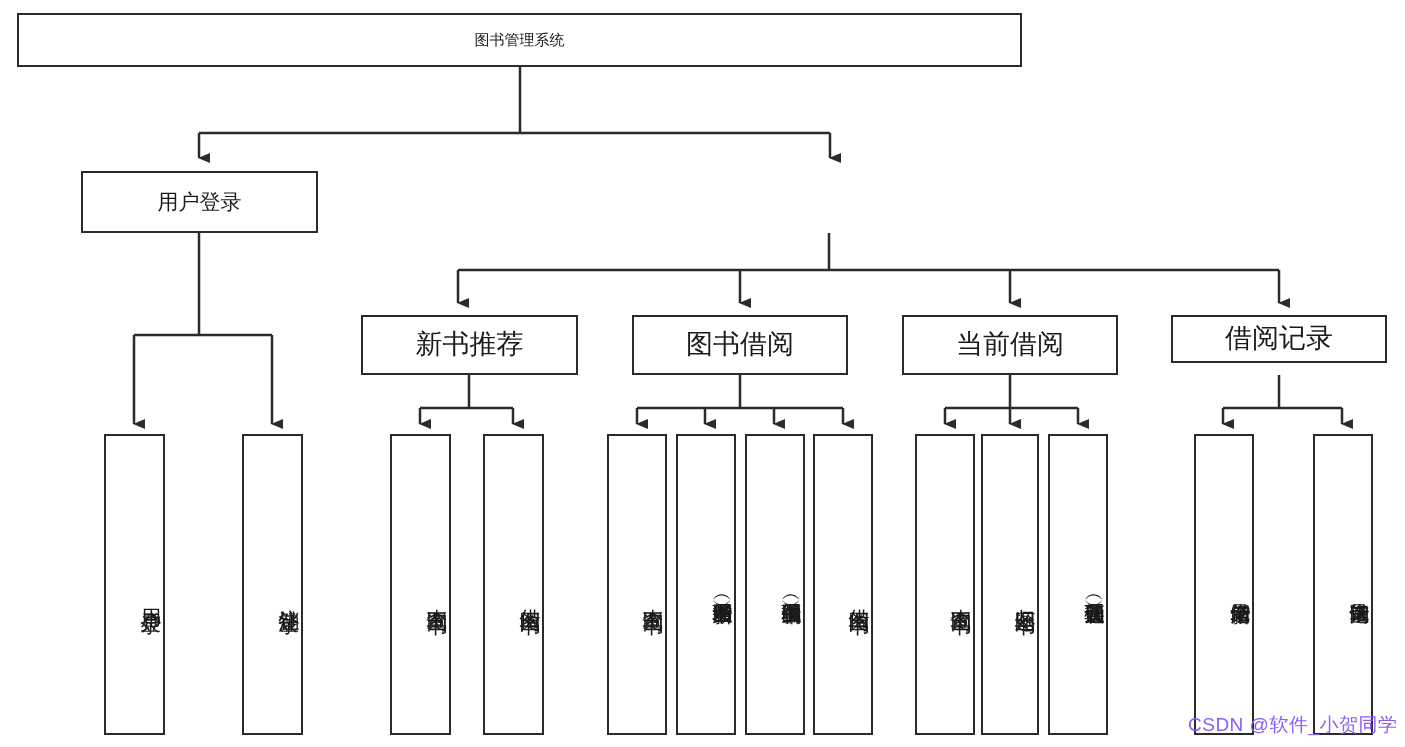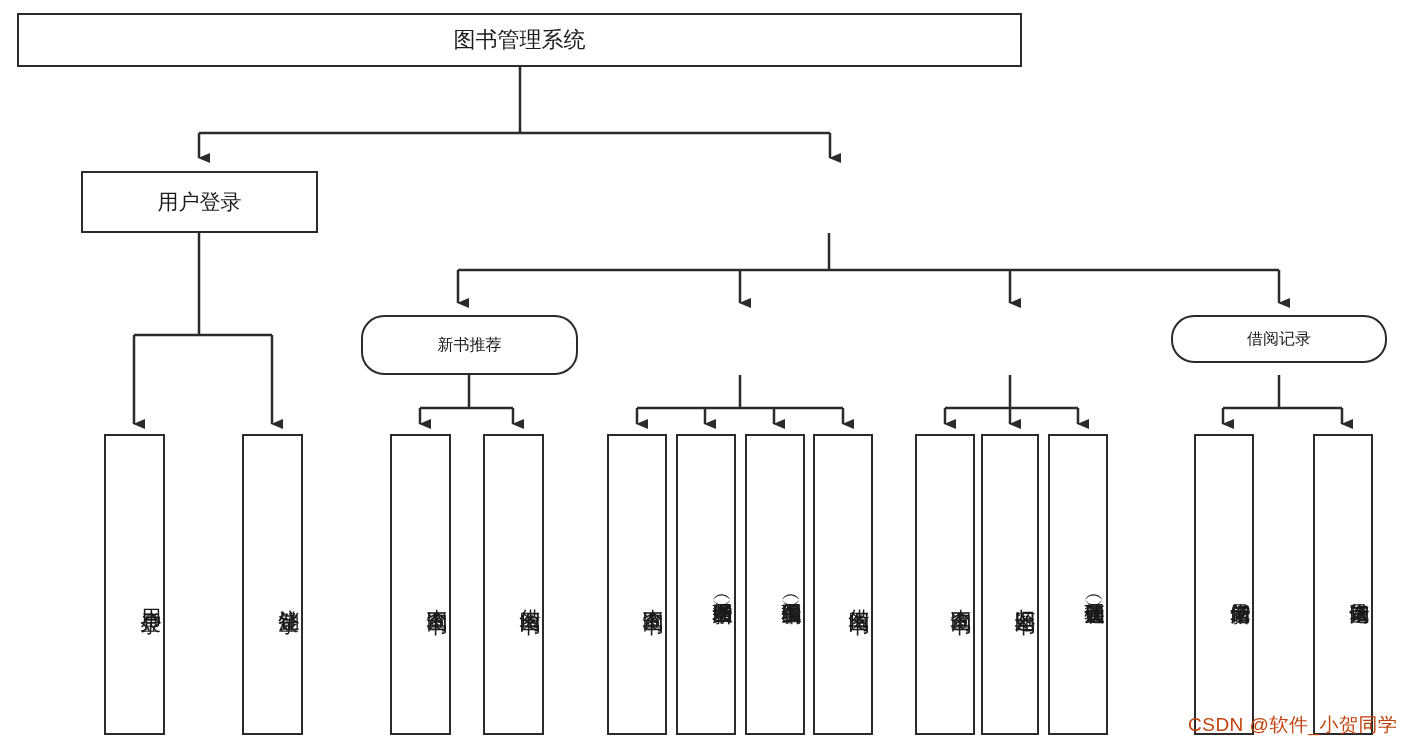--- a/index.html
+++ b/index.html
@@ -32,28 +32,27 @@
     background: #ffffff;
     border: 2.5px solid #2b2b2b;
     display: flex;
     align-items: center;
     justify-content: center;
     color: #1a1a1a;
     line-height: 1.15;
     text-align: center;
   }
   .node.root {
-    font-size: 22px;
+    font-size: 15px;
   }
   .node.lvl1 {
     font-size: 21px;
   }
   .node.lvl2 {
-    font-size: 16px;
-    border-radius: 23px;
+    font-size: 27px;
   }
   .node.leaf {
     font-size: 21px;
     writing-mode: vertical-rl;
     text-orientation: upright;
     align-items: flex-start;
     justify-content: center;
     padding-top: 22px;
     letter-spacing: 2px;
   }
@@ -63,21 +62,21 @@
     font-size: 20px;
   }
   .node-label {
     display: block;
   }
   .watermark {
     position: absolute;
     left: 1188px;
     top: 712px;
     font-size: 19px;
-    color: #c2410c;
+    color: #8b5cf6;
     white-space: nowrap;
     letter-spacing: 0.5px;
   }
 </style>
 </head>
 <body>
 
 <div id="canvas">
 
   <svg id="wires" viewBox="0 0 1405 747" width="1405" height="747" xmlns="http://www.w3.org/2000/svg">
@@ -134,20 +133,26 @@
     <span class="node-label">图书管理系统</span>
   </div>
 
   <div class="node lvl1" style="left:81px; top:171px; width:237px; height:62px;">
     <span class="node-label">用户登录</span>
   </div>
 
   <div class="node lvl2" style="left:361px; top:315px; width:217px; height:60px;">
     <span class="node-label">新书推荐</span>
   </div>
+  <div class="node lvl2" style="left:632px; top:315px; width:216px; height:60px;">
+    <span class="node-label">图书借阅</span>
+  </div>
+  <div class="node lvl2" style="left:902px; top:315px; width:216px; height:60px;">
+    <span class="node-label">当前借阅</span>
+  </div>
   <div class="node lvl2" style="left:1171px; top:315px; width:216px; height:48px;">
     <span class="node-label">借阅记录</span>
   </div>
 
   <div class="node leaf" style="left:104px; top:434px; width:61px; height:301px;">
     <span class="node-label">用户登录</span>
   </div>
   <div class="node leaf" style="left:242px; top:434px; width:61px; height:301px;">
     <span class="node-label">注销登录</span>
   </div>

